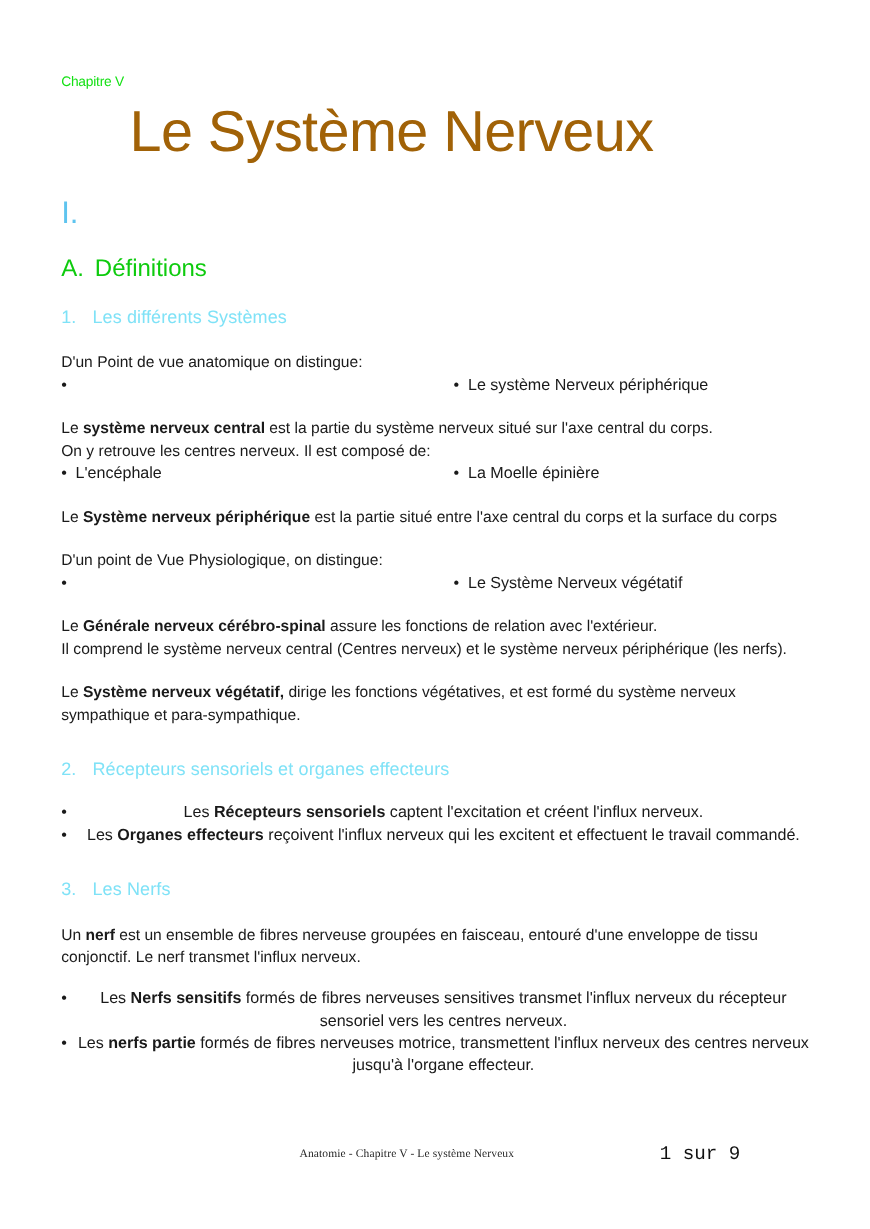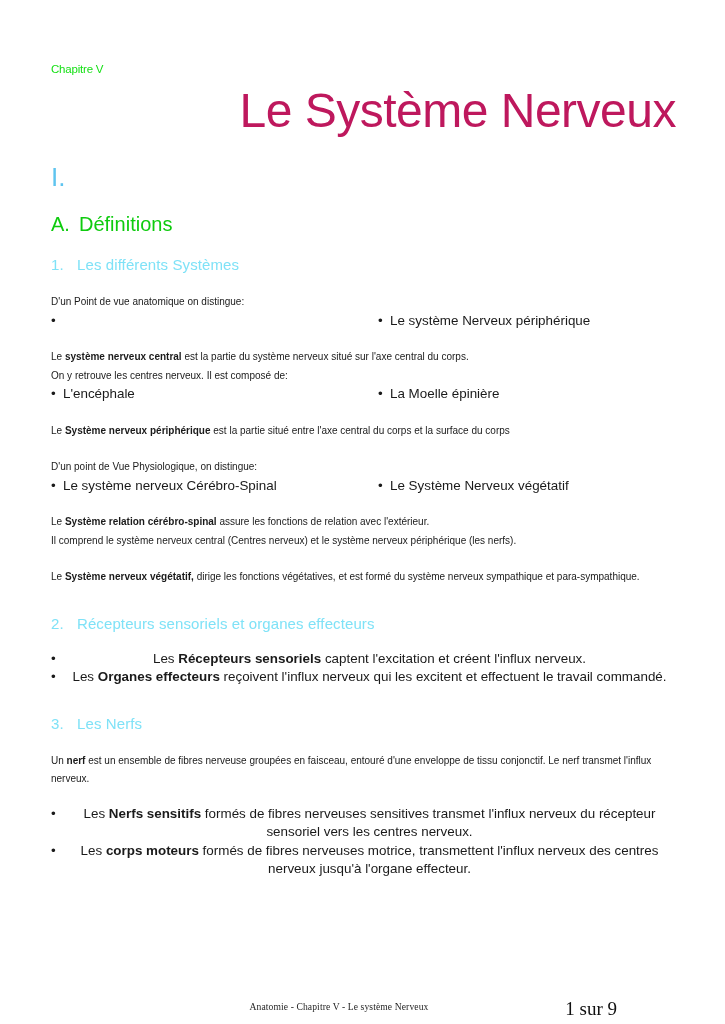--- a/index.html
+++ b/index.html
@@ -38,30 +38,29 @@
     font-size: 11.5px;
     font-weight: 400;
     letter-spacing: -0.2px;
     margin: 0;
     padding-top: 62px;
     line-height: 14px;
   }
 
   
   .doc-title {
-    color: #be185d;
+    color: #a16207;
     font-size: 48px;
     font-weight: 400;
     line-height: 56px;
     margin: 0;
     padding-top: 7px;
     padding-left: 57px;
     letter-spacing: -0.5px;
     white-space: nowrap;
-    text-align: right;
   }
 
   
   .h-roman {
     color: #5ec4ef;
     font-size: 26px;
     font-weight: 400;
     line-height: 32px;
     margin: 0;
     padding-top: 22px;
@@ -90,21 +89,21 @@
     margin: 0;
     padding-top: 18px;
     display: flex;
     letter-spacing: 0.1px;
   }
   .h-num.gap-lg { padding-top: 27px; }
   .h-num .num { width: 26px; flex: none; }
 
   
   .para {
-    font-size: 10px;
+    font-size: 13px;
     line-height: 18.5px;
     margin: 0;
     color: #1a1a1a;
   }
   .para.spaced  { padding-top: 18px; }
   .para.tight   { padding-top: 0; }
 
   b, .bold { font-weight: 700; }
 
   
@@ -141,38 +140,37 @@
     line-height: 18.5px;
   }
 
   
   .footer {
     position: absolute;
     left: 51px;
     right: 51px;
     top: 953px;
     height: 26px;
-    margin-top: 45px;
   }
   .footer-center {
     position: absolute;
     left: 0; right: 0;
     top: 3px;
     text-align: center;
     font-family: "Liberation Serif", serif;
     font-size: 9.6px;
     color: #262626;
     letter-spacing: 0.1px;
   }
   .footer-page {
     position: absolute;
     right: 10px;
     top: 0;
-    font-family: Liberation Serif, serif;
-    font-size: 19px;
+    font-family: Liberation Mono, monospace;
+    font-size: 16px;
     color: #111;
   }
 </style>
 </head>
 <body>
 
 <div class="page">
   <div class="content">
 
     <p class="chapter-label">Chapitre V</p>
@@ -223,30 +221,29 @@
 
     <p class="para spaced">
       <span>Le </span><b>Système nerveux périphérique</b><span> est la partie situé entre l'axe central du corps et la surface du corps</span>
     </p>
 
     <p class="para spaced">D'un point de Vue Physiologique, on distingue:</p>
 
     <div class="bullet-row">
       <div class="col left">
         <span class="bul">•</span>
-        <span>Le système nerveux Cérébro-Spinal</span>
       </div>
       <div class="col right">
         <span class="bul">•</span>
         <span>Le Système Nerveux végétatif</span>
       </div>
     </div>
 
     <p class="para spaced">
-      <span>Le </span><b>Système relation cérébro-spinal</b><span> assure les fonctions de relation avec l'extérieur.</span>
+      <span>Le </span><b>Générale nerveux cérébro-spinal</b><span> assure les fonctions de relation avec l'extérieur.</span>
     </p>
     <p class="para tight">Il comprend le système nerveux central (Centres nerveux) et le système nerveux périphérique (les nerfs).</p>
 
     <p class="para spaced">
       <span>Le </span><b>Système nerveux végétatif,</b><span> dirige les fonctions végétatives, et est formé du système nerveux sympathique et para-sympathique.</span>
     </p>
 
     <h4 class="h-num gap-lg">
       <span class="num">2.</span>
       <span>Récepteurs sensoriels et organes effecteurs</span>
@@ -272,21 +269,21 @@
       <span>Un </span><b>nerf</b><span> est un ensemble de fibres nerveuse groupées en faisceau, entouré d'une enveloppe de tissu conjonctif. Le nerf transmet l'influx nerveux.</span>
     </p>
 
     <div class="bullet-list">
       <div class="bullet-item">
         <span class="bul">•</span>
         <span class="txt"><span>Les </span><b>Nerfs sensitifs</b><span> formés de fibres nerveuses sensitives transmet l'influx nerveux du récepteur sensoriel vers les centres nerveux.</span></span>
       </div>
       <div class="bullet-item">
         <span class="bul">•</span>
-        <span class="txt"><span>Les </span><b>corps moteurs</b><span> formés de fibres nerveuses motrice, transmettent l'influx nerveux des centres nerveux jusqu'à l'organe effecteur.</span></span>
+        <span class="txt"><span>Les </span><b>nerfs partie</b><span> formés de fibres nerveuses motrice, transmettent l'influx nerveux des centres nerveux jusqu'à l'organe effecteur.</span></span>
       </div>
     </div>
 
   </div>
 
   <div class="footer">
     <div class="footer-center">Anatomie - Chapitre V - Le système Nerveux</div>
     <div class="footer-page">1 sur 9</div>
   </div>
 </div>

